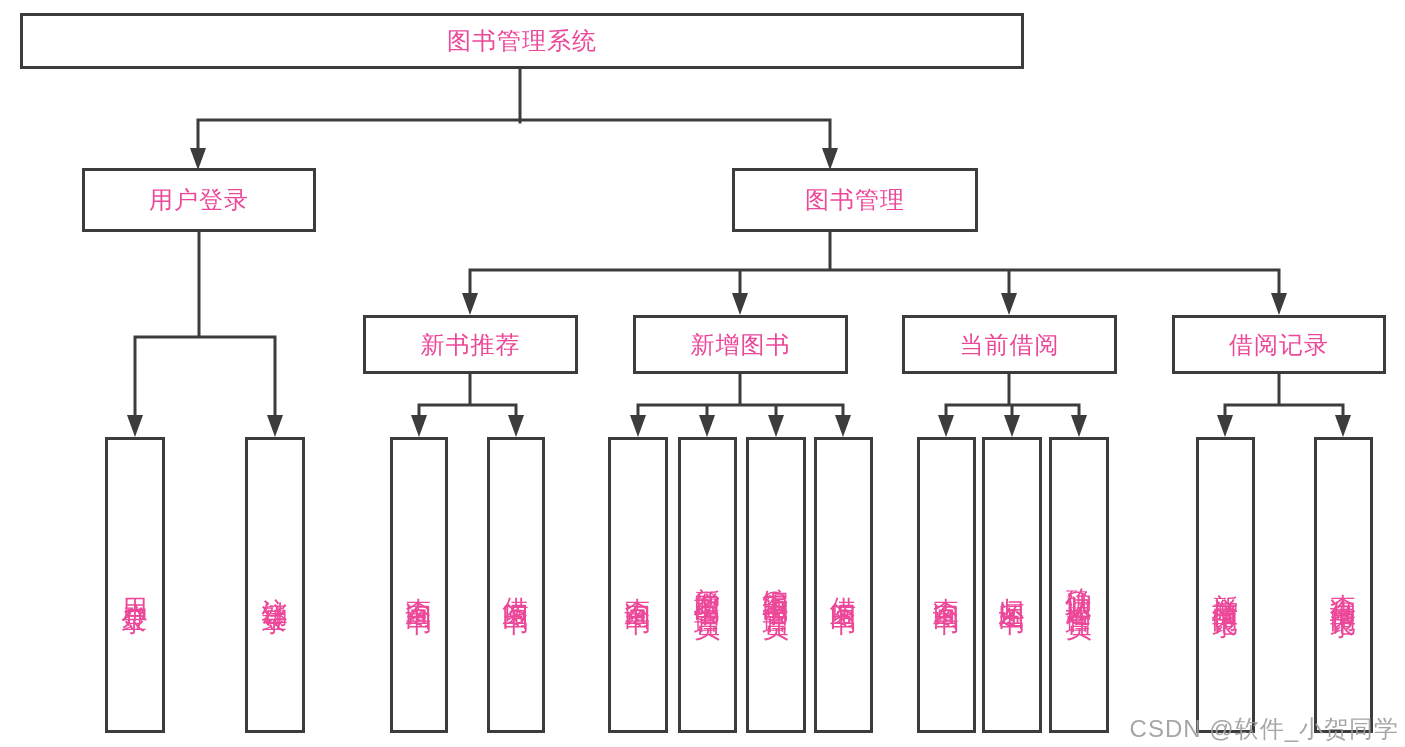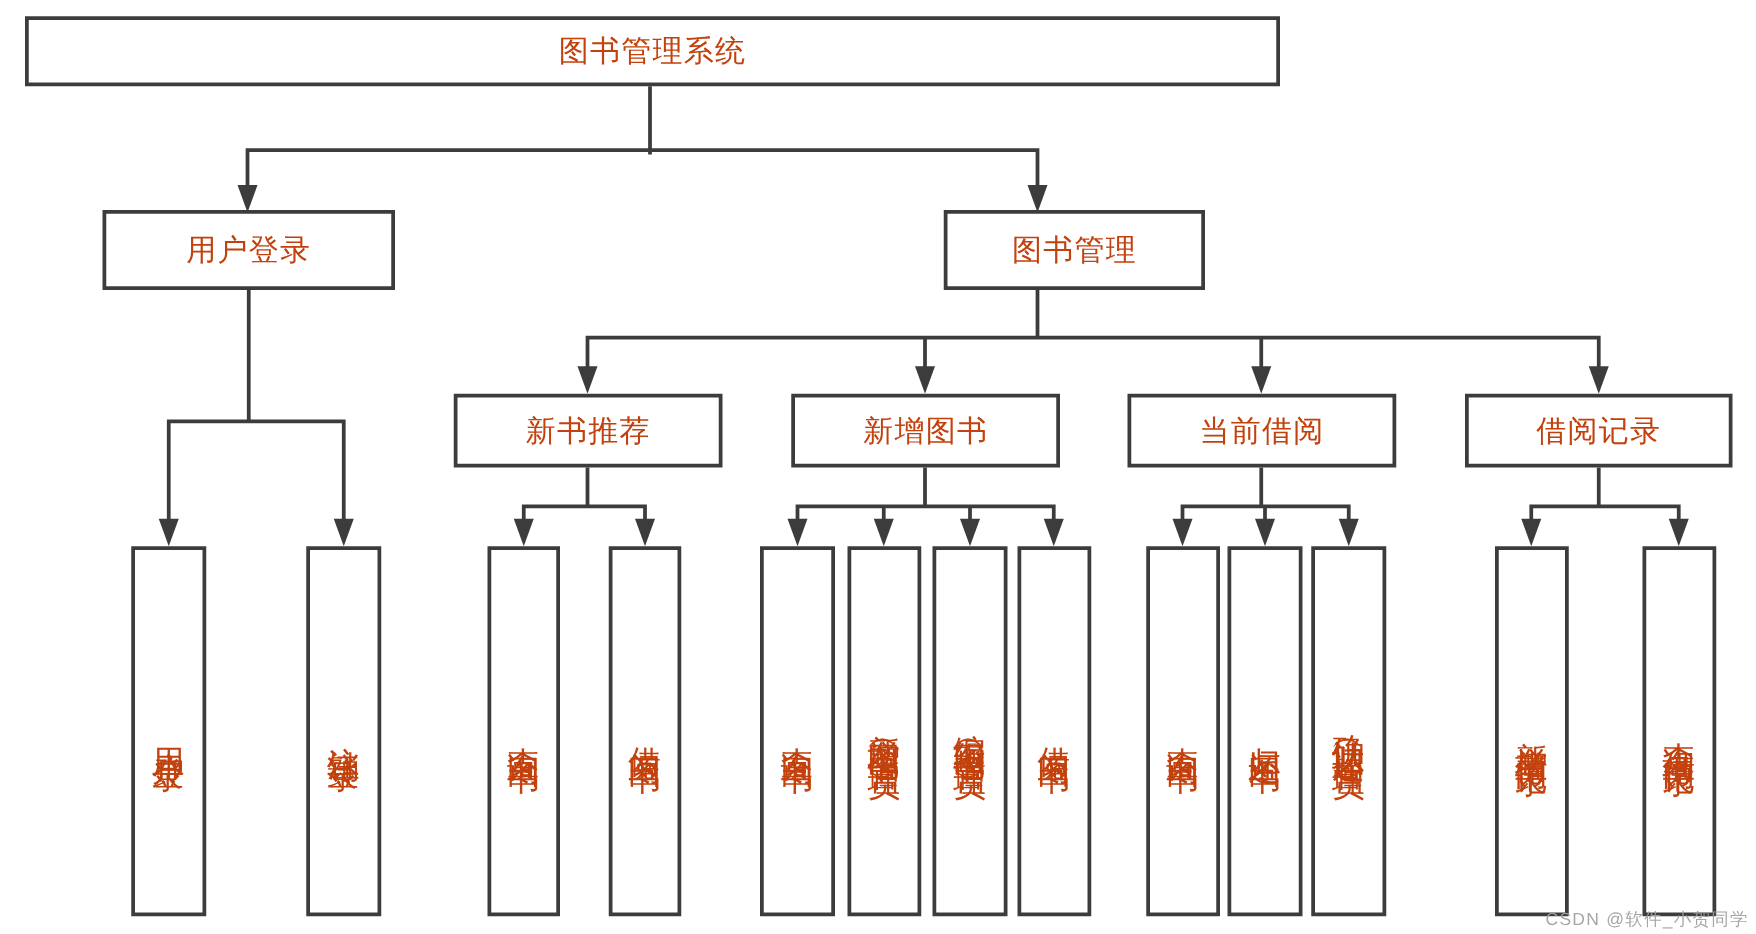--- a/index.html
+++ b/index.html
@@ -11,47 +11,47 @@
     font-family:"Liberation Sans","DejaVu Sans",sans-serif;
     overflow:hidden;
   }
   .connectors{position:absolute;left:0;top:0;z-index:0;}
   .connectors path{stroke:#3c3c3c;stroke-width:3;fill:none;stroke-linecap:square;}
   .connectors polygon{fill:#3c3c3c;}
   .box{
     position:absolute;box-sizing:border-box;
     background:#ffffff;border:3px solid #3c3c3c;
     display:flex;align-items:center;justify-content:center;
-    color:#c2410c;z-index:1;
+    color:#ec4899;z-index:1;
   }
   .hlabel{font-size:24px;letter-spacing:1px;white-space:nowrap;}
   .vlabel{
     writing-mode:vertical-rl;text-orientation:mixed;
     font-size:26px;letter-spacing:4px;line-height:1;
     white-space:nowrap;
   }
   
   .n-root{left:20px;top:13px;width:1004px;height:56px;}
   .n-login{left:82px;top:168px;width:234px;height:64px;}
-  .n-mgmt{left:755px;top:168px;width:209px;height:64px;}
+  .n-mgmt{left:732px;top:168px;width:246px;height:64px;}
   .n-recommend{left:363px;top:315px;width:215px;height:59px;}
   .n-borrow{left:633px;top:315px;width:215px;height:59px;}
   .n-current{left:902px;top:315px;width:215px;height:59px;font-family:Liberation Mono, monospace;}
   .n-records{left:1172px;top:315px;width:214px;height:59px;align-items:center;}
   .leaf{top:437px;height:296px;}
   .lf1{left:105px;width:60px;}  .lf2{left:245px;width:60px;}
   .lf3{left:390px;width:58px;}  .lf4{left:487px;width:58px;}
   .lf5{left:608px;width:60px;}  .lf6{left:678px;width:59px;}
   .lf7{left:746px;width:60px;}  .lf8{left:814px;width:59px;}
   .lf9{left:917px;width:59px;}  .lf10{left:982px;width:60px;}
   .lf11{left:1049px;width:60px;}.lf12{left:1196px;width:59px;}
   .lf13{left:1314px;width:59px;}
   .watermark{
     position:absolute;right:6px;bottom:2px;z-index:2;
-    color:#9f9f9f;opacity:.92;font-size:14px;letter-spacing:1px;
+    color:#9f9f9f;opacity:.92;font-size:24px;letter-spacing:1px;
     white-space:nowrap;
   }
 </style>
 </head>
 <body>
 
 <div class="stage">
 
   <svg class="connectors" width="1405" height="747" viewBox="0 0 1405 747">
     <path d="

